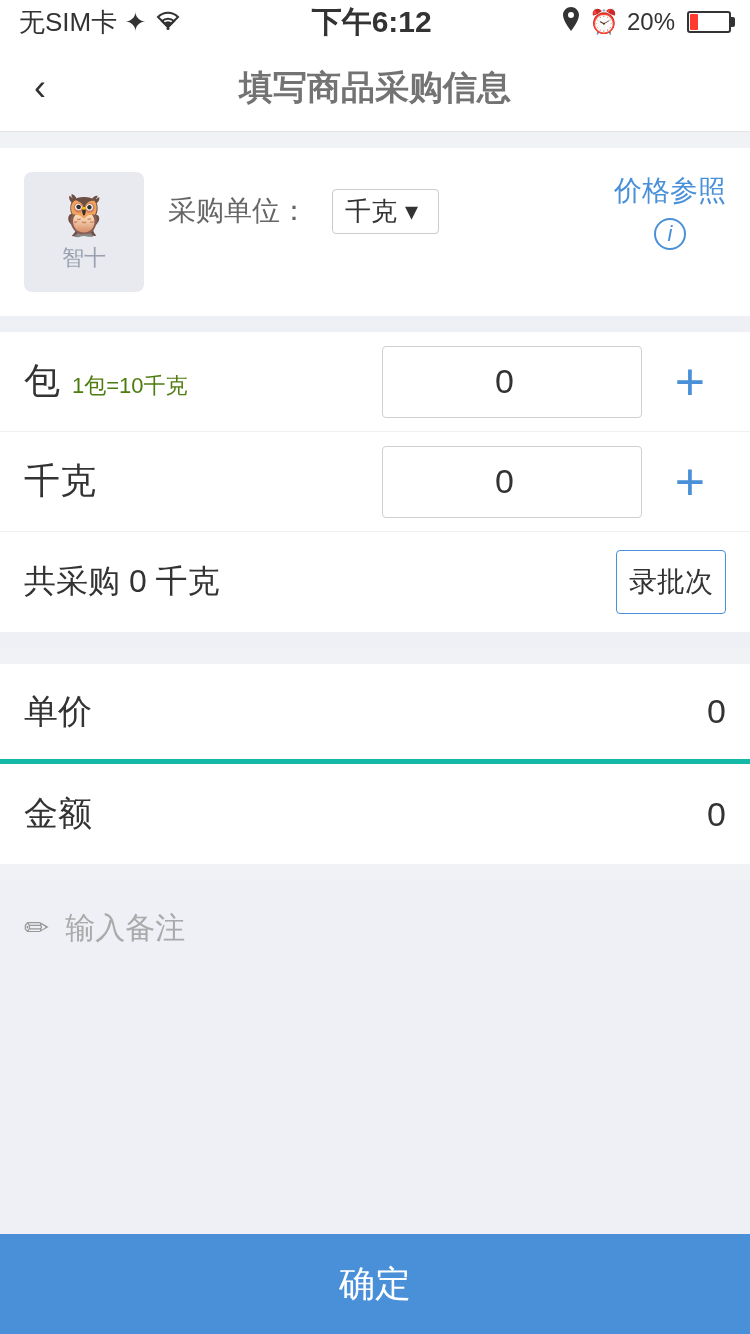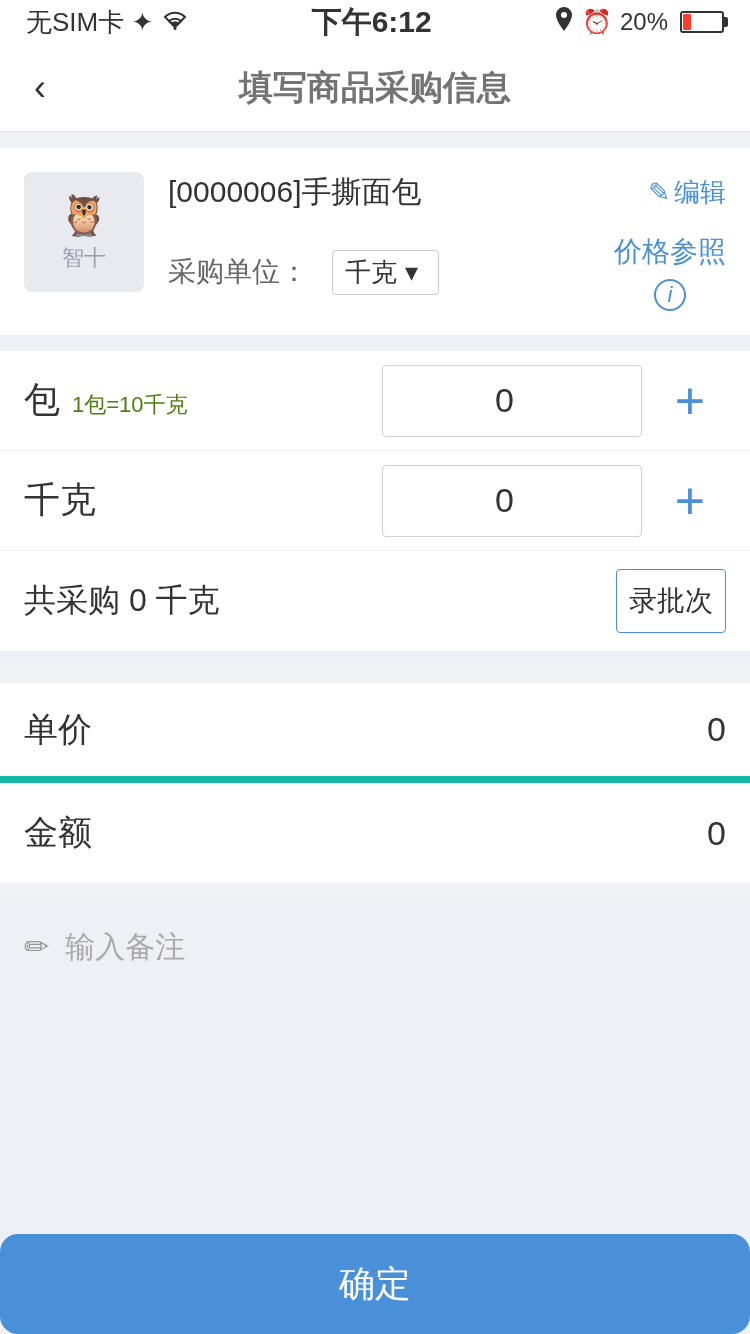--- a/index.html
+++ b/index.html
@@ -14,21 +14,21 @@
     }
 
     
     .status-bar {
       width: 750px;
       height: 44px;
       background: #fff;
       display: flex;
       align-items: center;
       justify-content: space-between;
-      padding: 0 26px;
+      padding: 0 19px;
       font-size: 28px;
       font-weight: 500;
     }
     .status-left {
       display: flex;
       align-items: center;
       gap: 8px;
       font-size: 26px;
     }
     .status-center {
@@ -286,21 +286,21 @@
     .price-section {
       background: #fff;
       margin-top: 16px;
     }
     .price-row {
       display: flex;
       align-items: center;
       justify-content: space-between;
       padding: 0 24px;
       height: 100px;
-      border-bottom: 7px solid #14b8a6;
+      border-bottom: 5px solid #14b8a6;
     }
     .price-row:last-child {
       border-bottom: none;
       text-align: center;
     }
     .price-label {
       font-size: 34px;
       color: #333;
     }
     .price-value {
@@ -333,21 +333,20 @@
       position: fixed;
       bottom: 0;
       left: 0;
       width: 750px;
       background: #4a90d9;
       height: 100px;
       display: flex;
       align-items: center;
       justify-content: center;
       cursor: pointer;
-      border-radius: 18px;
     }
     .confirm-btn-text {
       font-size: 36px;
       color: #fff;
       font-weight: 500;
     }
 
     
     .bottom-spacer {
       height: 100px;
@@ -387,27 +386,20 @@
   <div class="nav-back">‹</div>
   <div class="nav-title">填写商品采购信息</div>
 </div>
 
 <div class="product-card">
   <div class="product-thumb">
     <div class="product-thumb-owl">🦉</div>
     <div class="product-thumb-text">智十</div>
   </div>
   <div class="product-info">
-    <div class="product-name-row">
-      <div class="product-name">[0000006]手撕面包</div>
-      <div class="edit-link">
-        <span>✎</span>
-        <span>编辑</span>
-      </div>
-    </div>
     <div class="product-meta-row">
       <div class="unit-label">
         <span>采购单位：</span>
         <div class="unit-select">
           <span>千克</span>
           <span>▾</span>
         </div>
       </div>
       <div class="price-ref">
         <span>价格参照</span>

